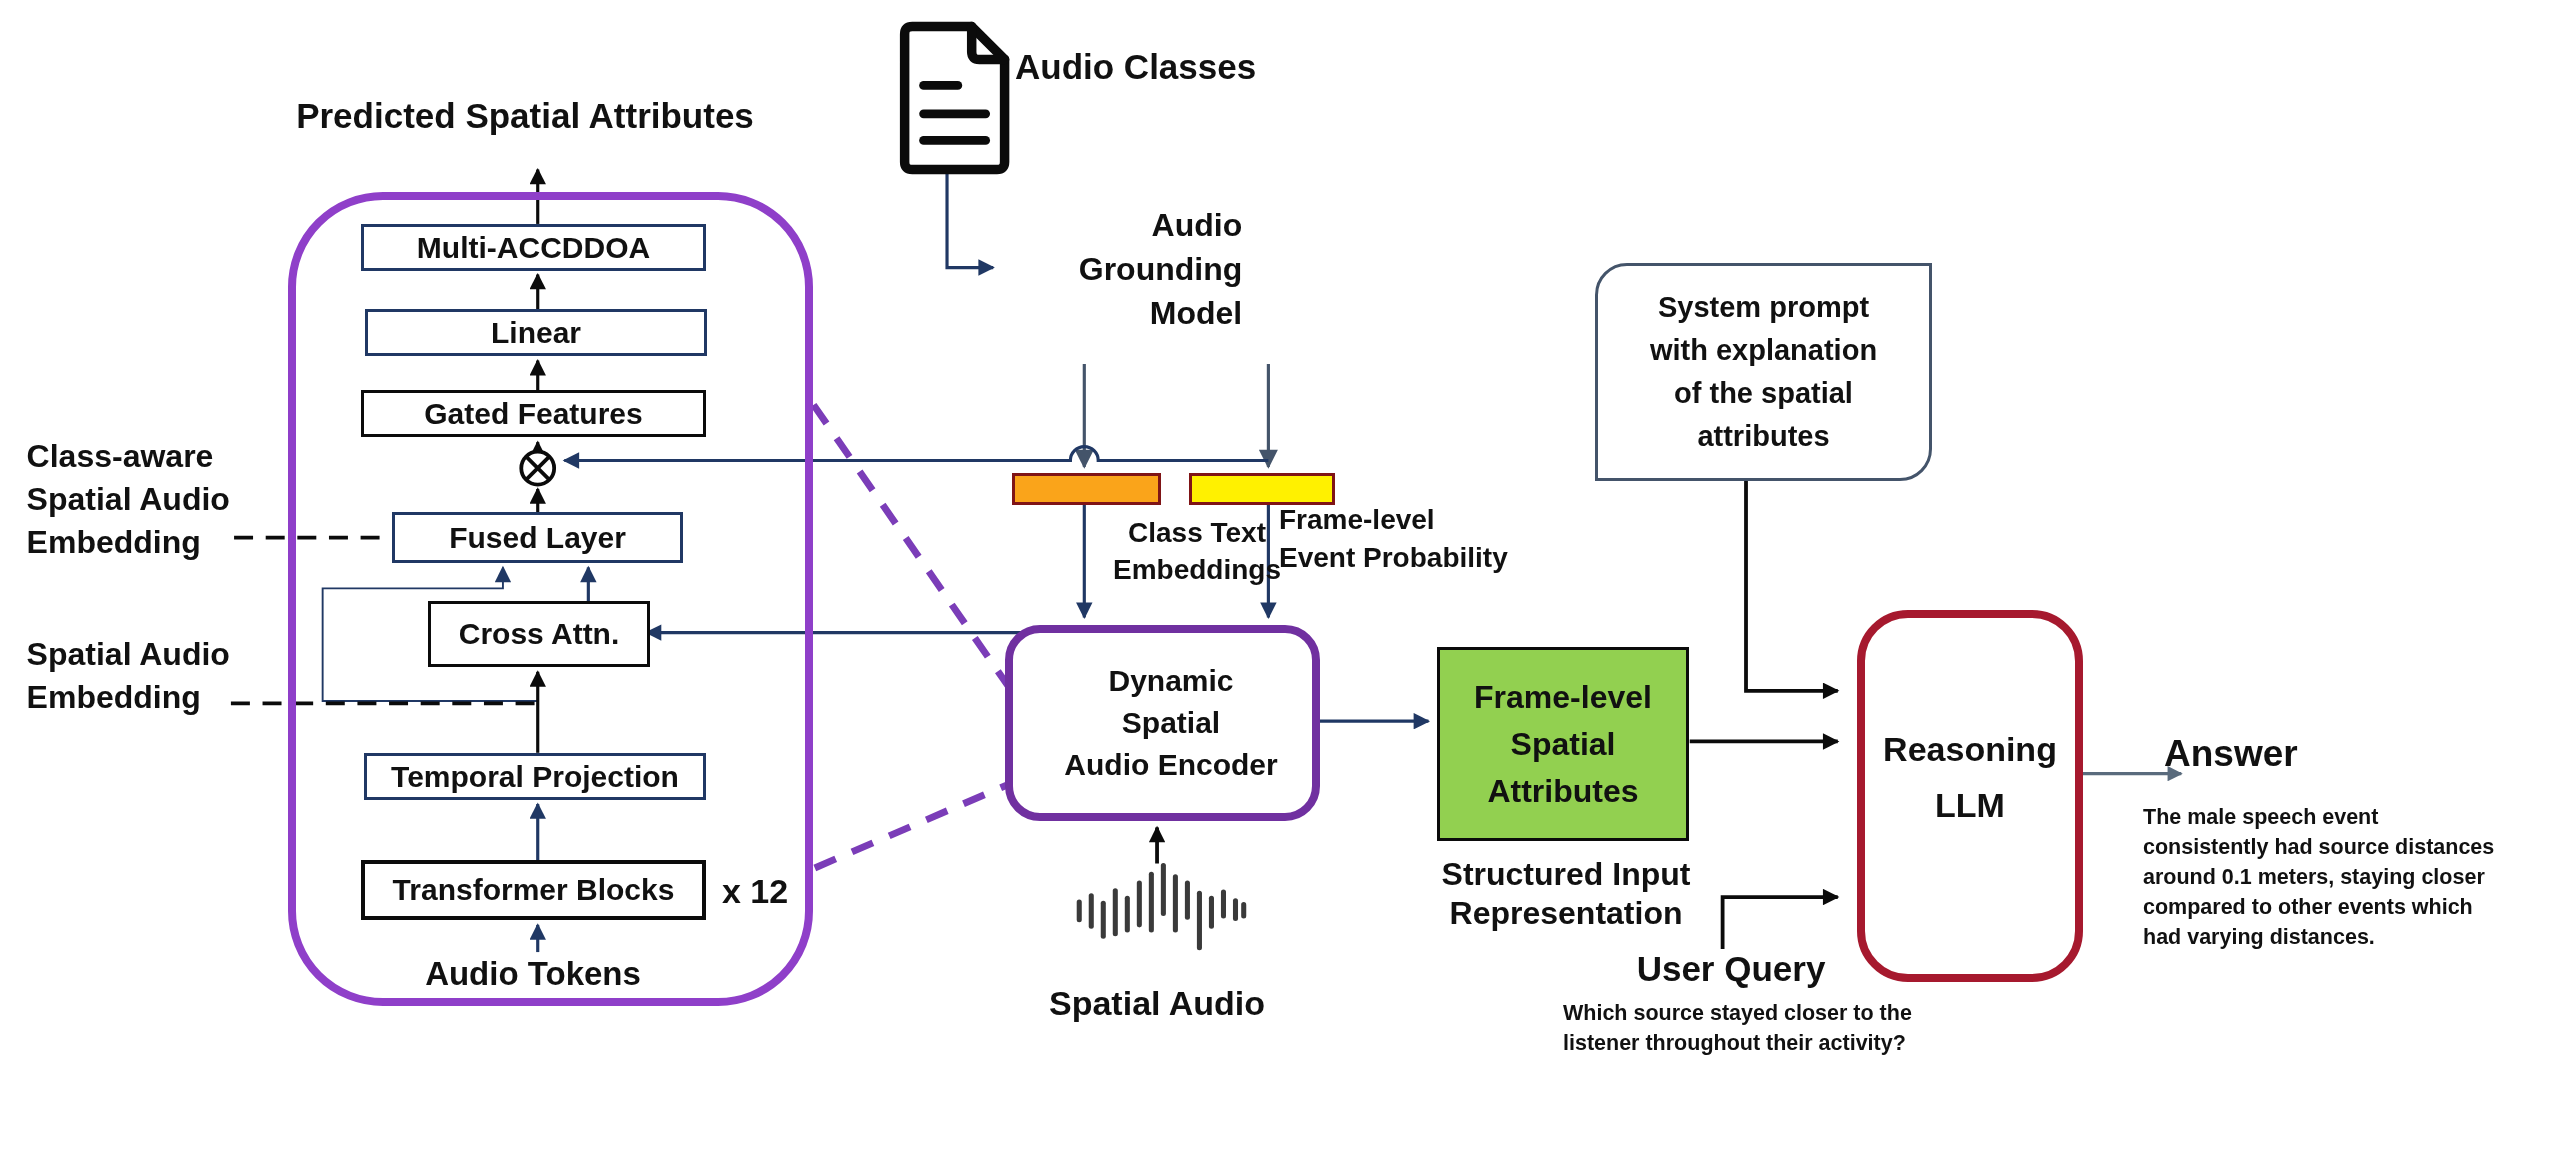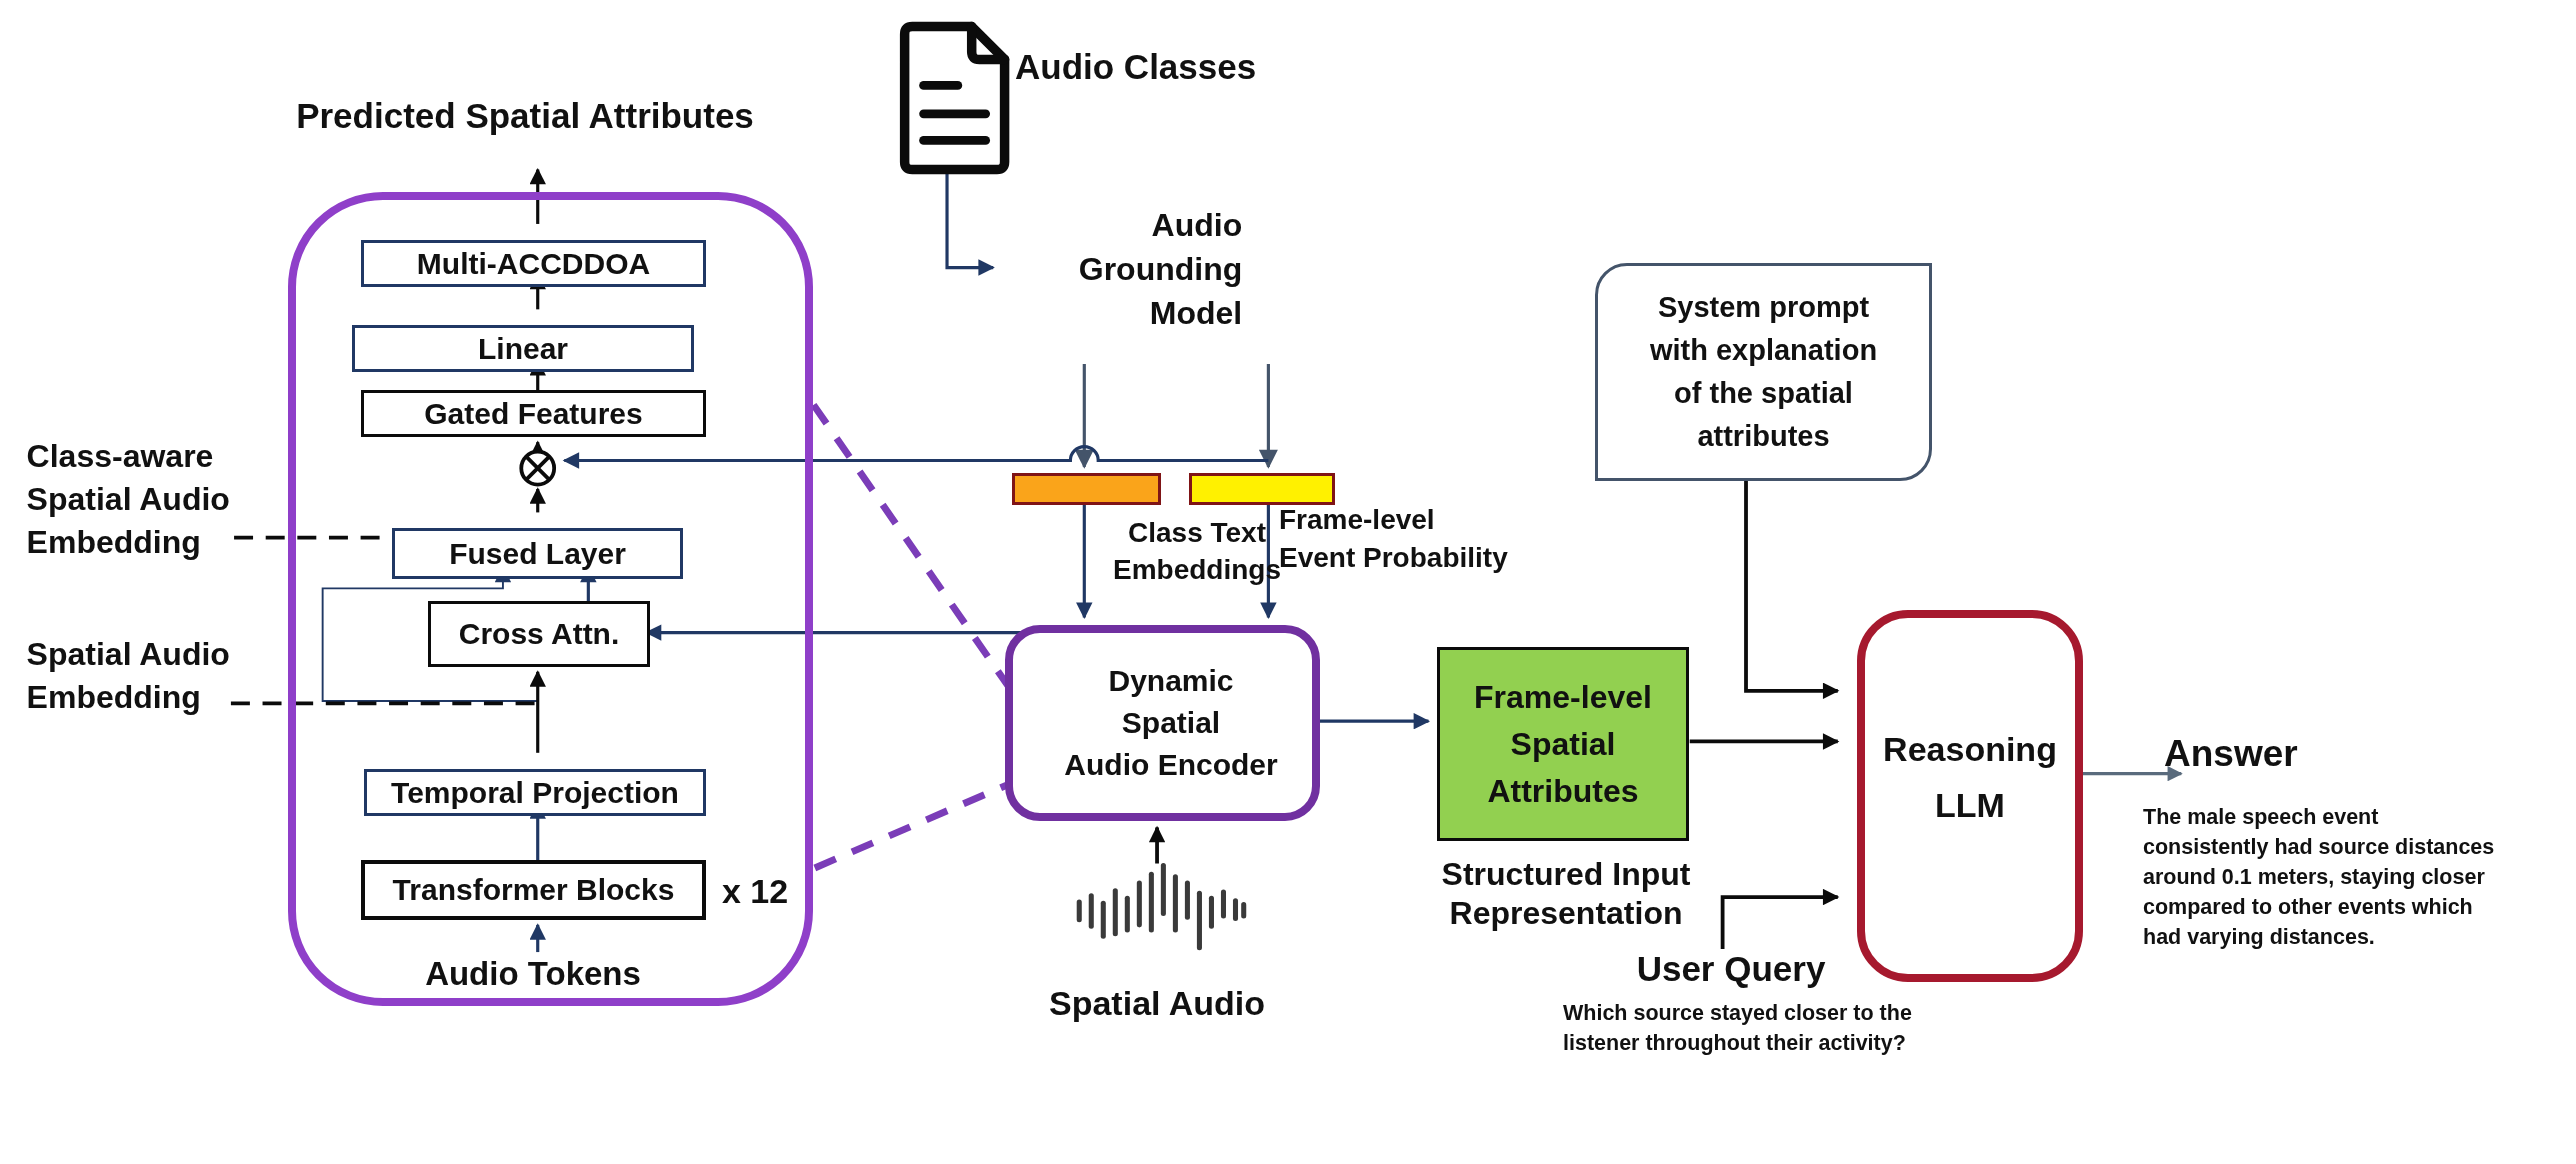--- a/index.html
+++ b/index.html
@@ -10,24 +10,24 @@
   .svglayer{position:absolute;left:0;top:0;z-index:1;}
   .node{position:absolute;z-index:2;display:flex;align-items:center;justify-content:center;
         text-align:center;background:#fff;box-sizing:border-box;white-space:pre-line;}
   .lbl{position:absolute;z-index:3;white-space:pre-line;}
   .ctr{transform:translate(-50%,-50%);text-align:left;}
 
   
   .panel{left:288px;top:192px;width:525px;height:814px;border:8.9px solid var(--purple_outer);
          border-radius:95px;background:transparent;z-index:1;}
   .blk{font-weight:700;font-size:30px;}
-  .bd-navy{border:3.8px solid var(--navy);margin-top:16px;}
+  .bd-navy{border:3.8px solid var(--navy);}
   .bd-black{border:3.8px solid #0b0b0b;}
   .b-multi{left:361px;top:224px;width:345px;height:47px;}
-  .b-linear{left:352px;top:309px;width:342px;height:47px;}
+  .b-linear{left:365px;top:309px;width:342px;height:47px;}
   .b-gated{left:361px;top:390px;width:345px;height:47px;}
   .b-fused{left:392px;top:512px;width:291px;height:51px;}
   .b-cross{left:428px;top:601px;width:222px;height:66px;}
   .b-temporal{left:364px;top:753px;width:342px;height:47px;}
   .b-transformer{left:361px;top:860px;width:345px;height:60px;border-width:4.4px;}
 
   .t-predicted{left:525px;top:116px;font-size:35px;font-weight:600;white-space:nowrap;}
   .t-x12{left:722px;top:872px;font-size:34px;font-weight:700;}
   .t-audiotokens{left:533px;top:974px;font-size:33px;font-weight:700;white-space:nowrap;}
   .t-classaware{left:26.6px;top:435px;font-size:32px;font-weight:600;line-height:43px;}

